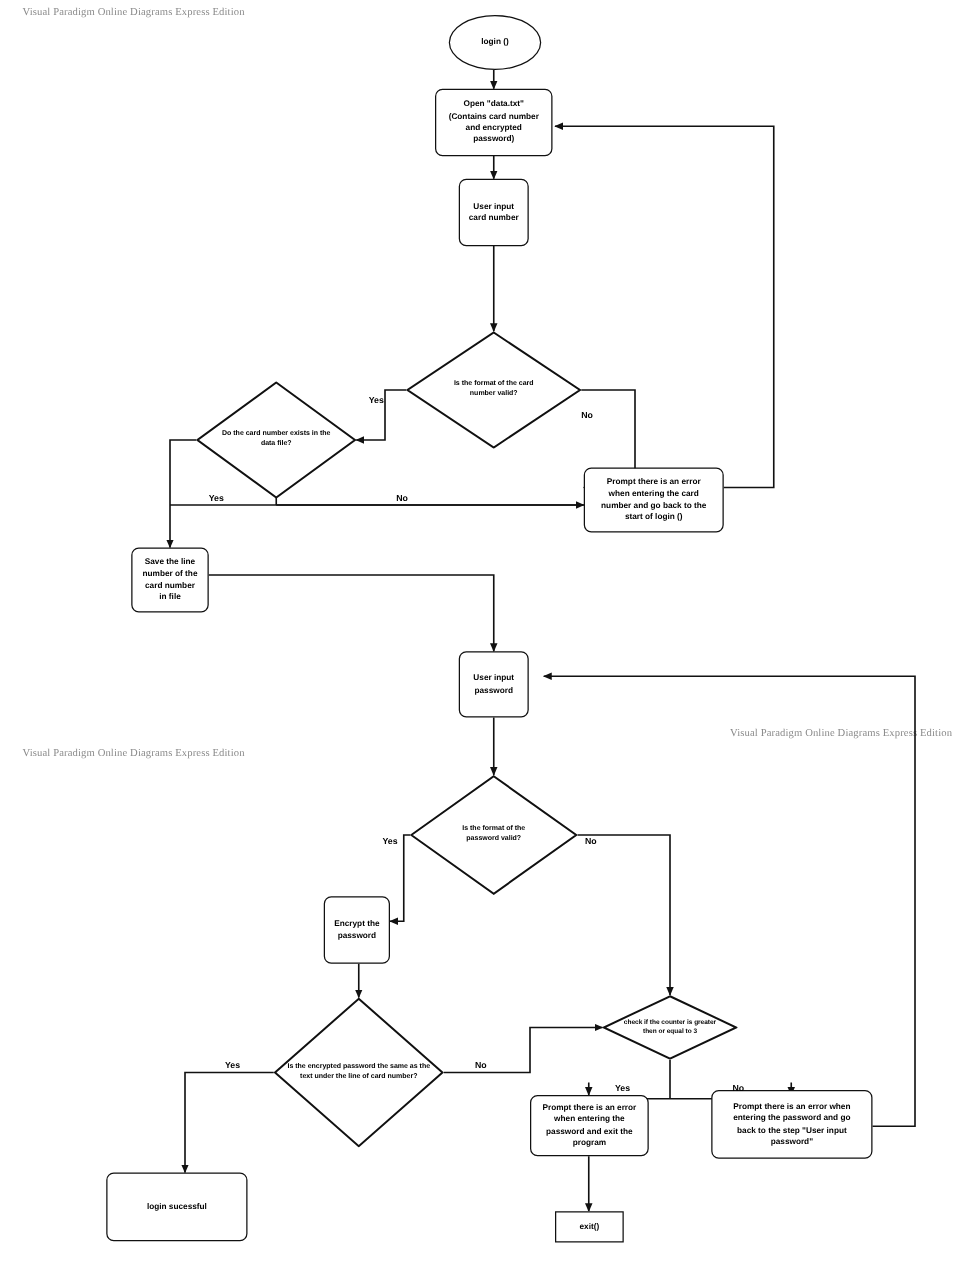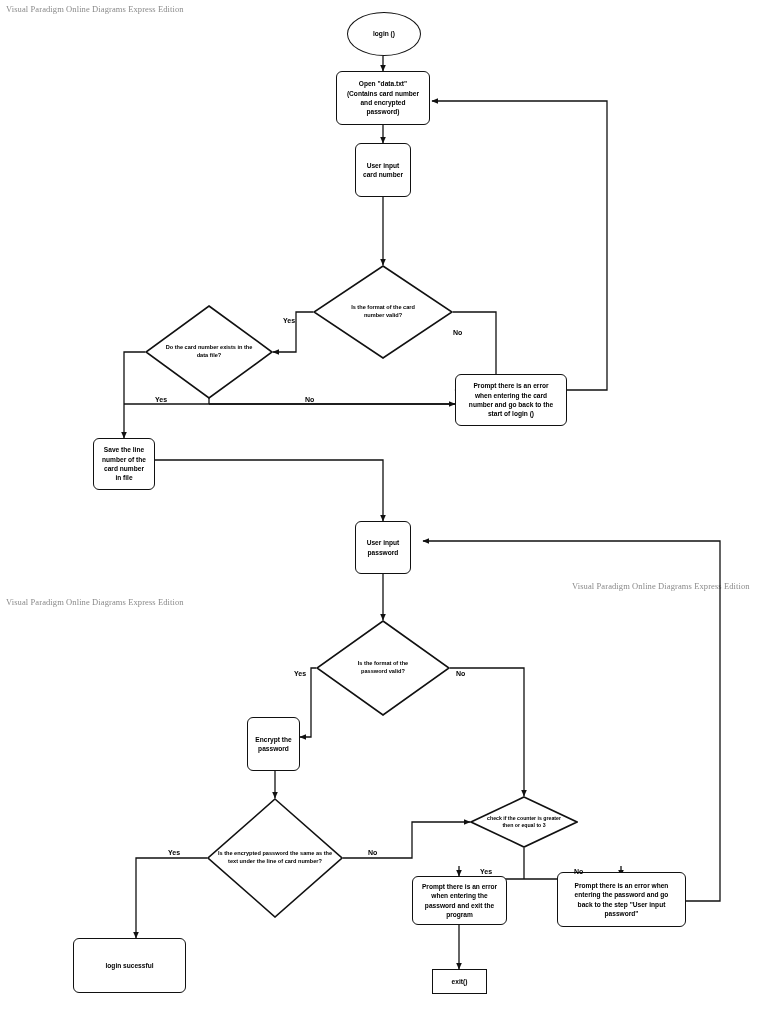--- a/index.html
+++ b/index.html
@@ -10,21 +10,21 @@
   body {
     font-family: "Liberation Sans", sans-serif;
     width: 768px;
     height: 1024px;
     position: relative;
     overflow: hidden;
     color: #000000;
   }
   #canvas {
     position: absolute;
-    left: 0;
+    left: 12px;
     top: 0;
     width: 688px;
     height: 1024px;
   }
   .watermark {
     position: absolute;
     font-family: "Liberation Serif", serif;
     font-size: 8.5px;
     color: #8a8a8a;
     white-space: nowrap;

